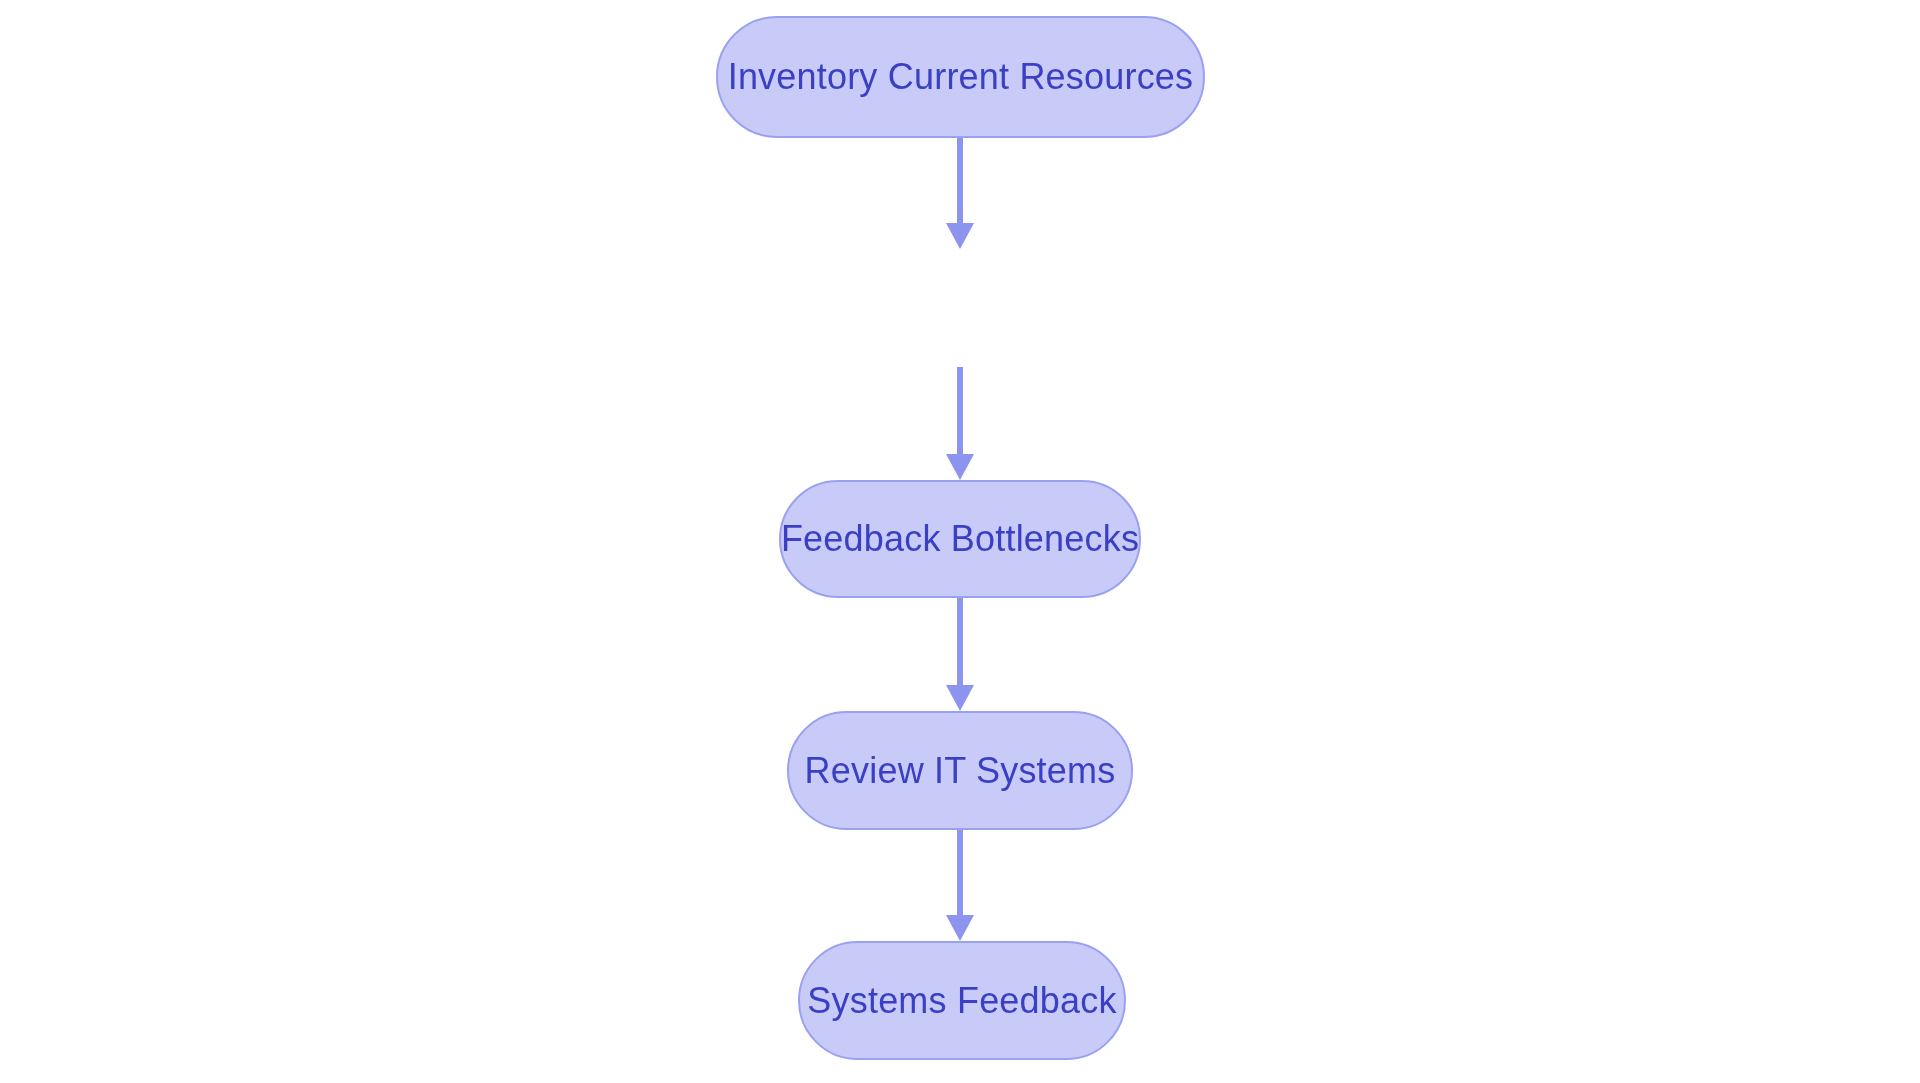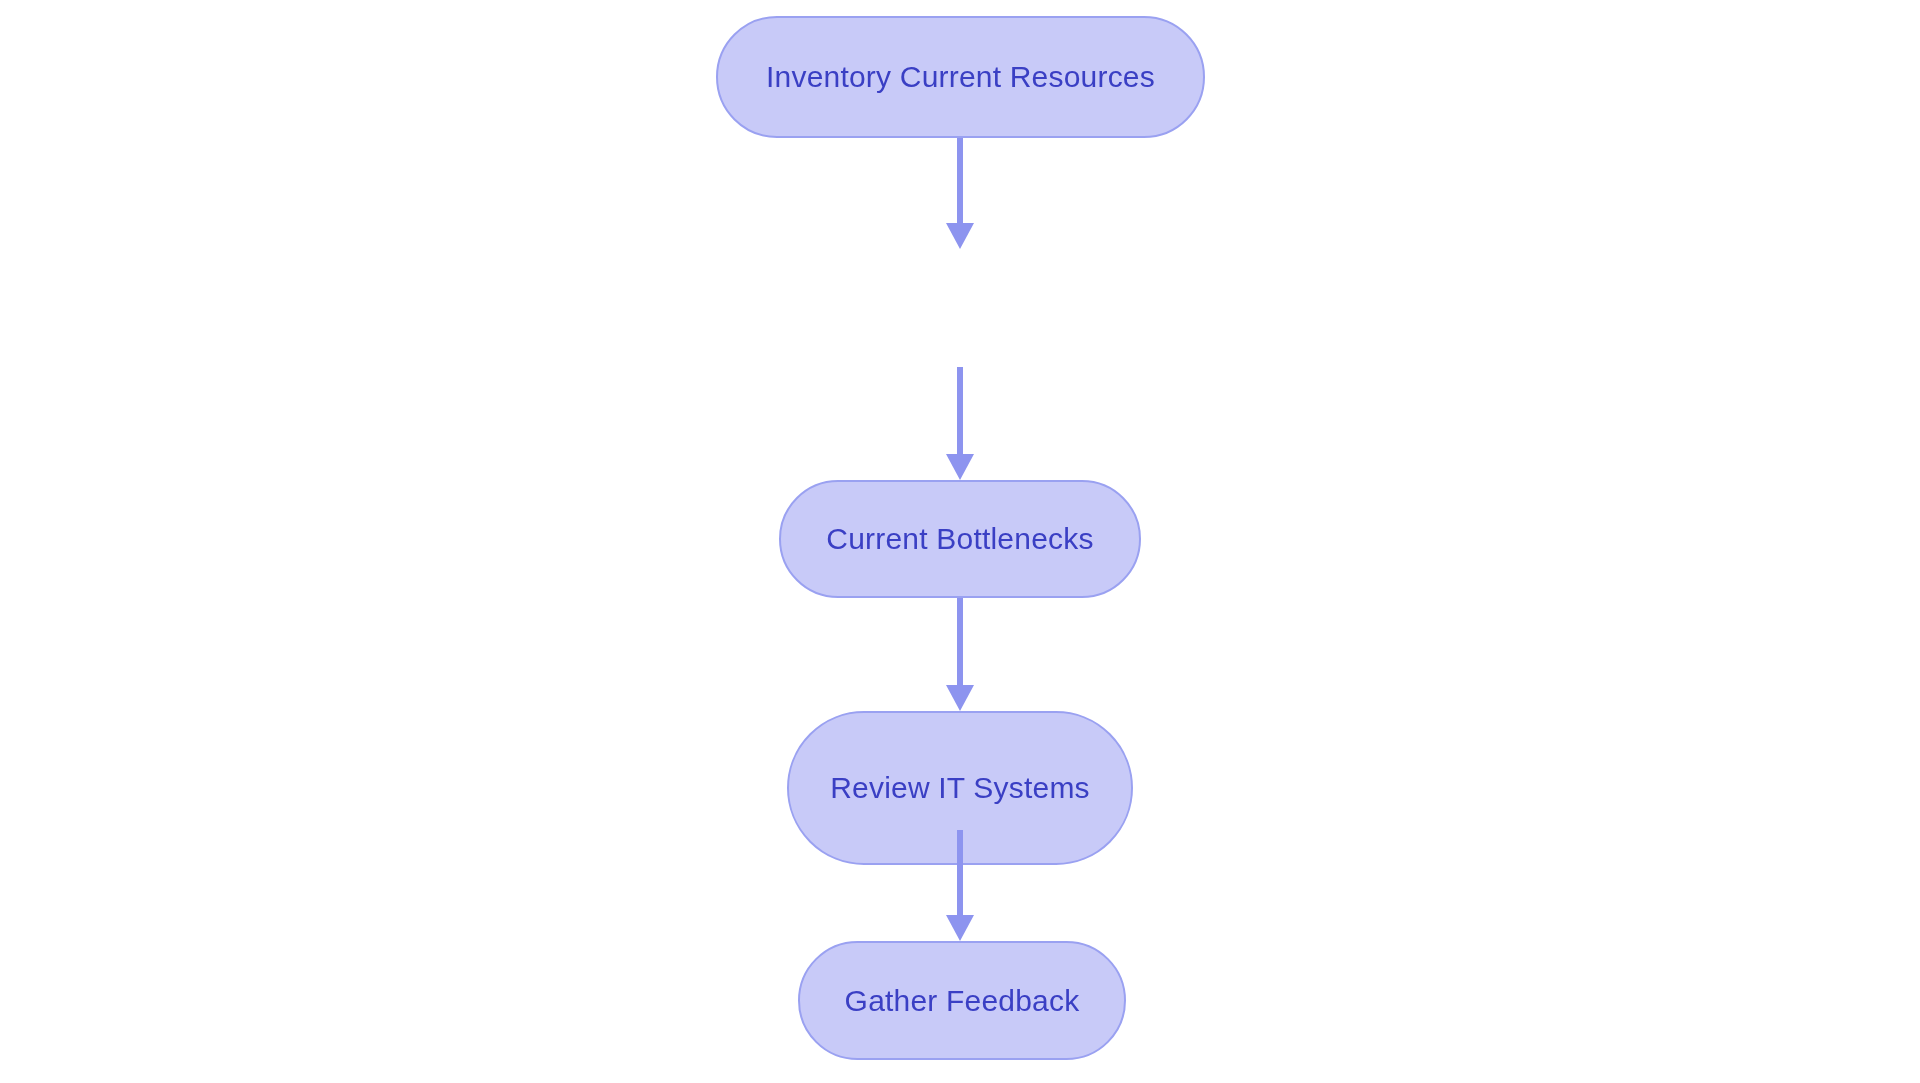--- a/index.html
+++ b/index.html
@@ -20,31 +20,31 @@
     box-sizing: border-box;
     background: var(--node-fill, #c8caf8);
     border: 2px solid var(--node-border, #9aa1f1);
     border-radius: 999px;
     display: flex;
     align-items: center;
     justify-content: center;
   }
   .node-label {
     color: var(--node-text, #3a3fc4);
-    font-size: 30px;
+    font-size: 36px;
     font-weight: 500;
     letter-spacing: 0.2px;
     white-space: nowrap;
     text-align: center;
   }
   
   .n1 { left: 716px; top: 16px;  width: 489px; height: 122px; }
   .n2 { left: 708px; top: 249px; width: 504px; height: 118px; }
   .n3 { left: 779px; top: 480px; width: 362px; height: 118px; }
-  .n4 { left: 787px; top: 711px; width: 346px; height: 154px; }
+  .n4 { left: 787px; top: 711px; width: 346px; height: 119px; }
   .n5 { left: 798px; top: 941px; width: 328px; height: 119px; }
 
   
   .arrow {
     position: absolute;
     width: 6px;
     background: var(--arrow, #8d94ef);
   }
   .arrowhead {
     position: absolute;
@@ -74,32 +74,32 @@
   <div class="arrow a1">
     <span class="arrowhead"></span>
   </div>
 
 
   <div class="arrow a2">
     <span class="arrowhead"></span>
   </div>
 
   <div class="node n3">
-    <span class="node-label">Current Bottlenecks</span>
+    <span class="node-label">Feedback Bottlenecks</span>
   </div>
 
   <div class="arrow a3">
     <span class="arrowhead"></span>
   </div>
 
   <div class="node n4">
     <span class="node-label">Review IT Systems</span>
   </div>
 
   <div class="arrow a4">
     <span class="arrowhead"></span>
   </div>
 
   <div class="node n5">
-    <span class="node-label">Gather Feedback</span>
+    <span class="node-label">Systems Feedback</span>
   </div>
 
 </div>
 
 </body></html>

